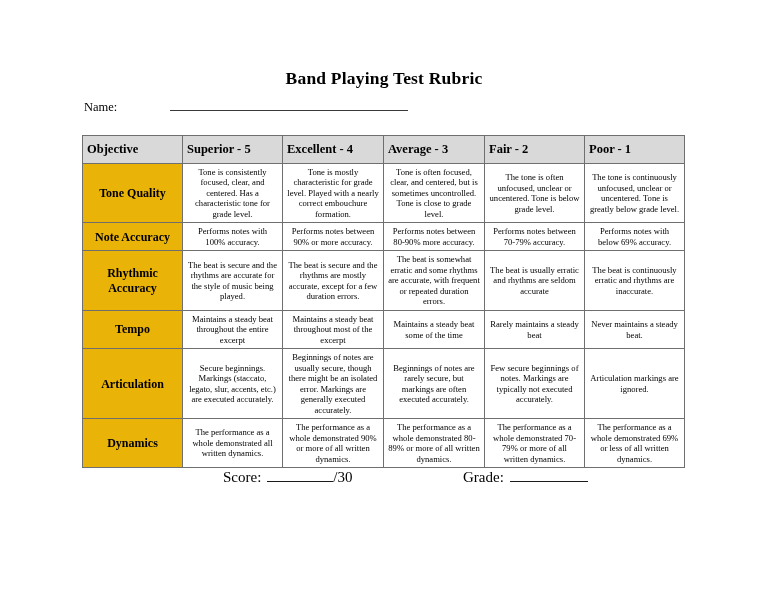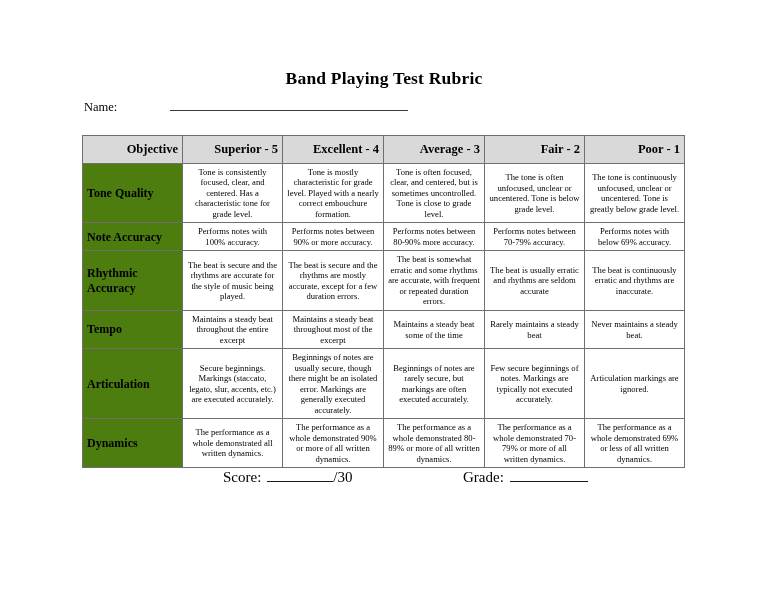--- a/index.html
+++ b/index.html
@@ -85,29 +85,30 @@
   
   col.c-obj  { width: 100px; }
   col.c-sup  { width: 100px; }
   col.c-exc  { width: 101px; }
   col.c-avg  { width: 101px; }
   col.c-fair { width: 100px; }
   col.c-poor { width: 100px; }
 
   thead th {
     background: #d9d9d9;
-    text-align: right;
+    text-align: left;
     font-size: 12.5px;
     font-weight: bold;
     height: 21px;
     padding: 2px 3px;
   }
 
   td.obj-cell {
-    background: #4d7c0f;
+    background: #eab308;
+    text-align: center;
     font-size: 12px;
     font-weight: bold;
     line-height: 1.18;
   }
   td.desc-cell {
     background: #ffffff;
     text-align: center;
     font-size: 8.6px;
     line-height: 1.22;
   }

